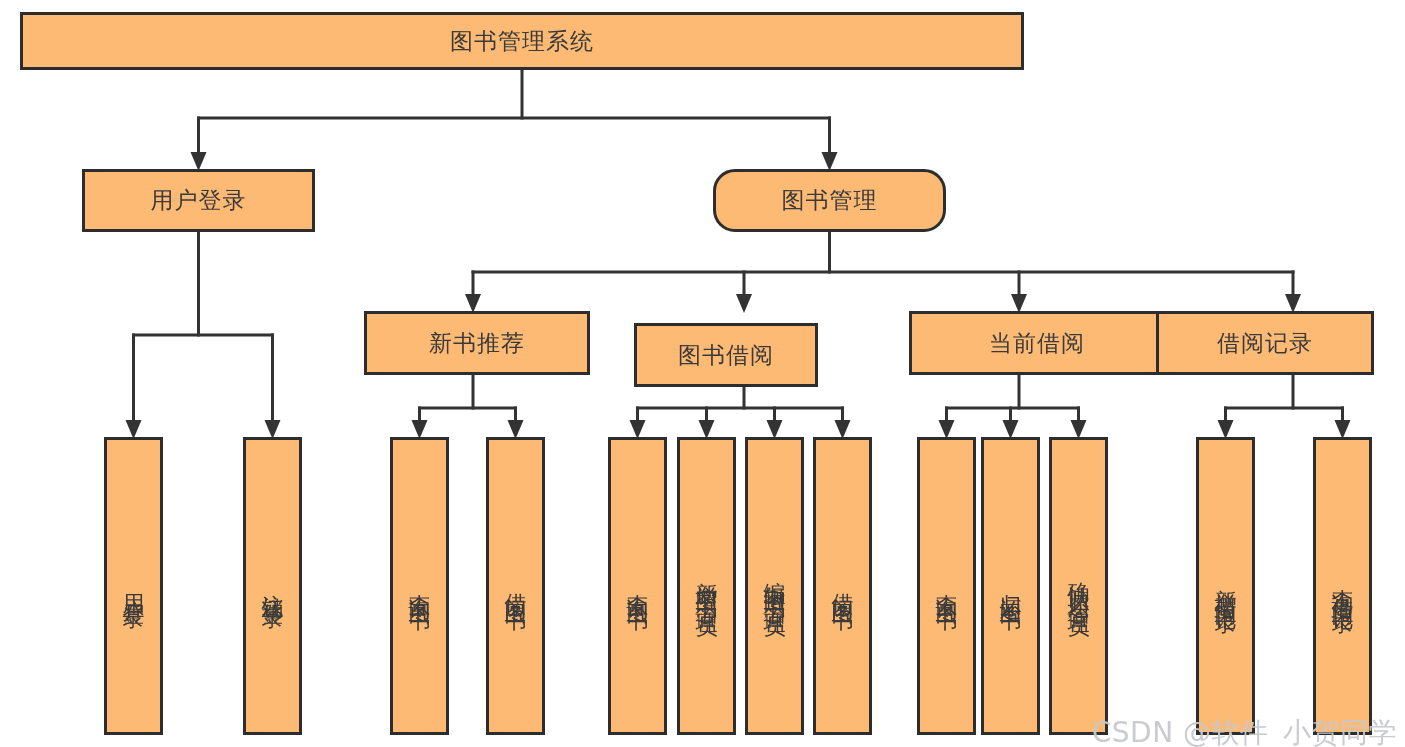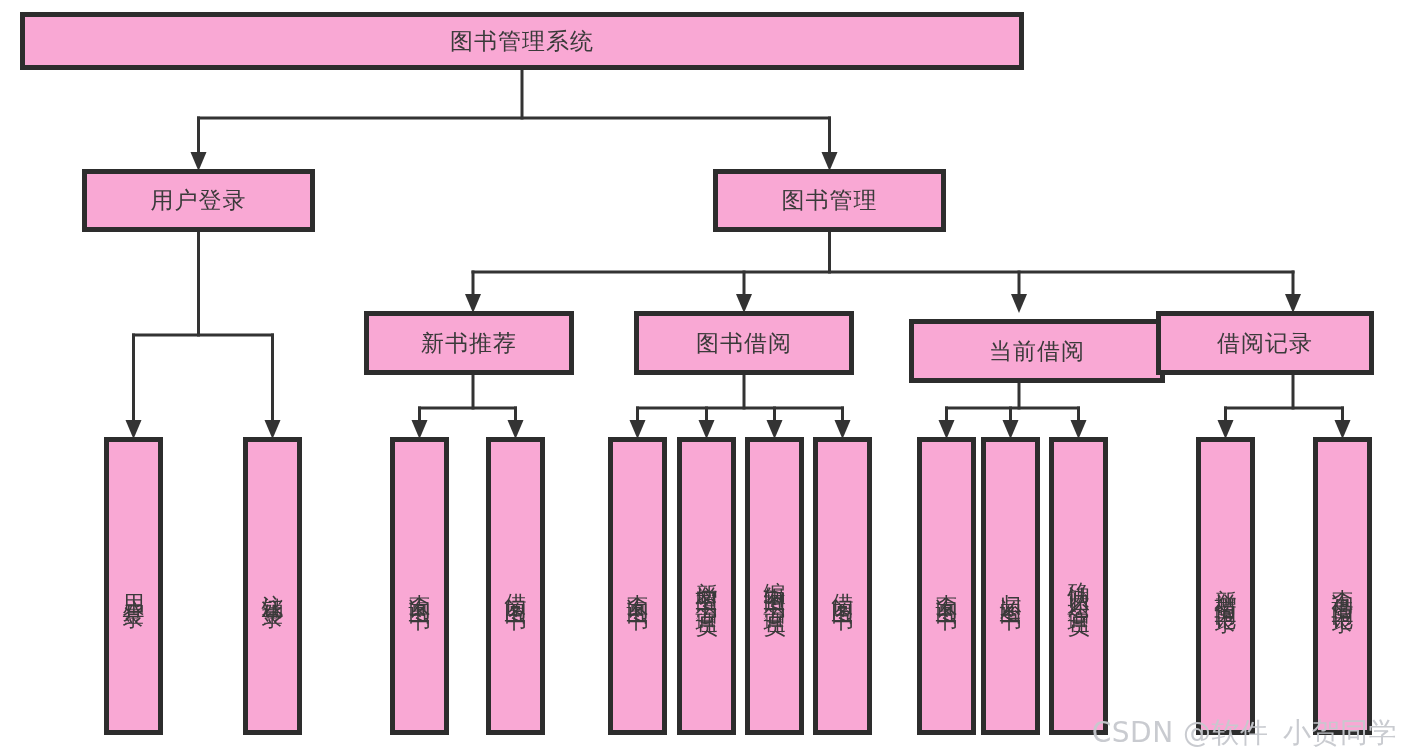--- a/index.html
+++ b/index.html
@@ -13,22 +13,22 @@
   }
   #connector-svg {
     position: absolute;
     left: 0; top: 0;
     width: 1405px; height: 747px;
     z-index: 1;
   }
   .node {
     position: absolute;
     box-sizing: border-box;
-    background: #f9a8d4;
-    border: 5px solid #737373;
+    background: #fdba74;
+    border: 3px solid #737373;
     display: flex;
     align-items: center;
     justify-content: center;
     z-index: 2;
   }
   .node .hlabel {
     font-size: 23px;
     color: #3a3a3a;
     letter-spacing: 1px;
     white-space: nowrap;
@@ -112,30 +112,30 @@
       <polygon points="1334.5,420 1350.5,420 1342.5,439" fill="#333333"></polygon>
     </svg>
 
   <div id="watermark">CSDN @软件_小贺同学</div>
 <div class="node" style="left: 20px; top: 12px; width: 1004px; height: 58px; border-color: rgb(45, 45, 45);">
       <span class="hlabel" style="color: rgb(58, 58, 58);">图书管理系统</span>
     </div>
     <div class="node" style="left: 82px; top: 169px; width: 233px; height: 63px; border-color: rgb(45, 45, 45);">
       <span class="hlabel" style="color: rgb(58, 58, 58);">用户登录</span>
     </div>
-    <div class="node" style="left: 713px; top: 169px; width: 233px; height: 63px; border-color: rgb(45, 45, 45);">
+    <div class="node" style="left: 713px; top: 169px; width: 233px; height: 63px; border-color: rgb(45, 45, 45); border-radius: 22px;">
       <span class="hlabel" style="color: rgb(58, 58, 58);">图书管理</span>
     </div>
-    <div class="node" style="left: 364px; top: 311px; width: 210px; height: 64px; border-color: rgb(45, 45, 45);">
+    <div class="node" style="left: 364px; top: 311px; width: 226px; height: 64px; border-color: rgb(45, 45, 45);">
       <span class="hlabel" style="color: rgb(58, 58, 58);">新书推荐</span>
     </div>
-    <div class="node" style="left: 634px; top: 311px; width: 220px; height: 64px; border-color: rgb(45, 45, 45);">
+    <div class="node" style="left: 634px; top: 323px; width: 184px; height: 64px; border-color: rgb(45, 45, 45);">
       <span class="hlabel" style="color: rgb(58, 58, 58);">图书借阅</span>
     </div>
-    <div class="node" style="left: 909px; top: 311px; width: 256px; height: 64px; border-color: rgb(45, 45, 45); margin-top: 8px;">
+    <div class="node" style="left: 909px; top: 311px; width: 256px; height: 64px; border-color: rgb(45, 45, 45);">
       <span class="hlabel" style="color: rgb(58, 58, 58);">当前借阅</span>
     </div>
     <div class="node" style="left: 1156px; top: 311px; width: 218px; height: 64px; border-color: rgb(45, 45, 45);">
       <span class="hlabel" style="color: rgb(58, 58, 58);">借阅记录</span>
     </div>
     <div class="node" style="left: 104px; top: 437px; width: 59px; height: 298px; border-color: rgb(45, 45, 45);">
       <span class="vlabel" style="color: rgb(58, 58, 58);">用户登录</span>
     </div>
     <div class="node" style="left: 243px; top: 437px; width: 59px; height: 298px; border-color: rgb(45, 45, 45);">
       <span class="vlabel" style="color: rgb(58, 58, 58);">注销登录</span>

